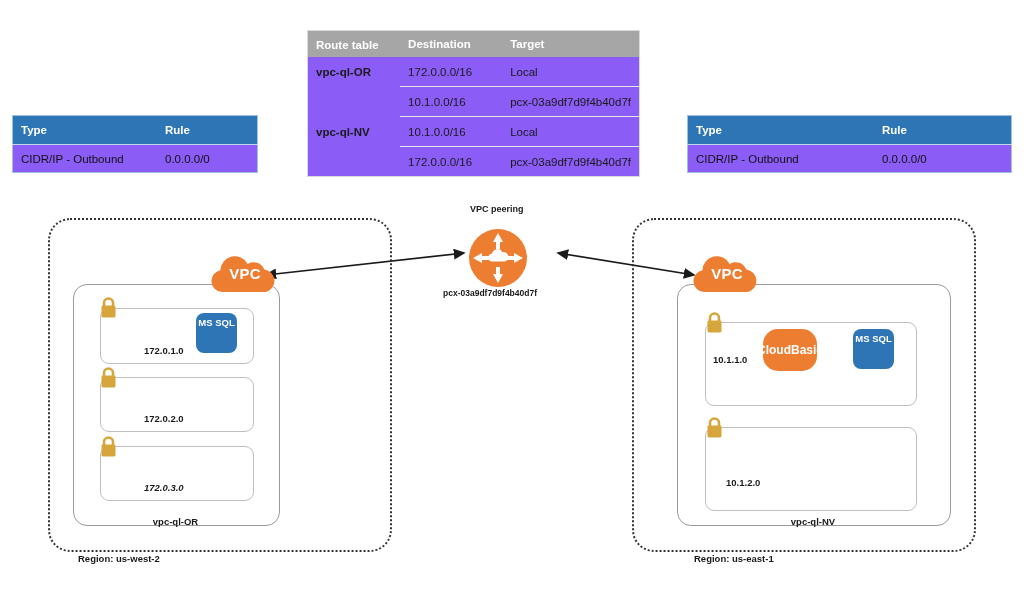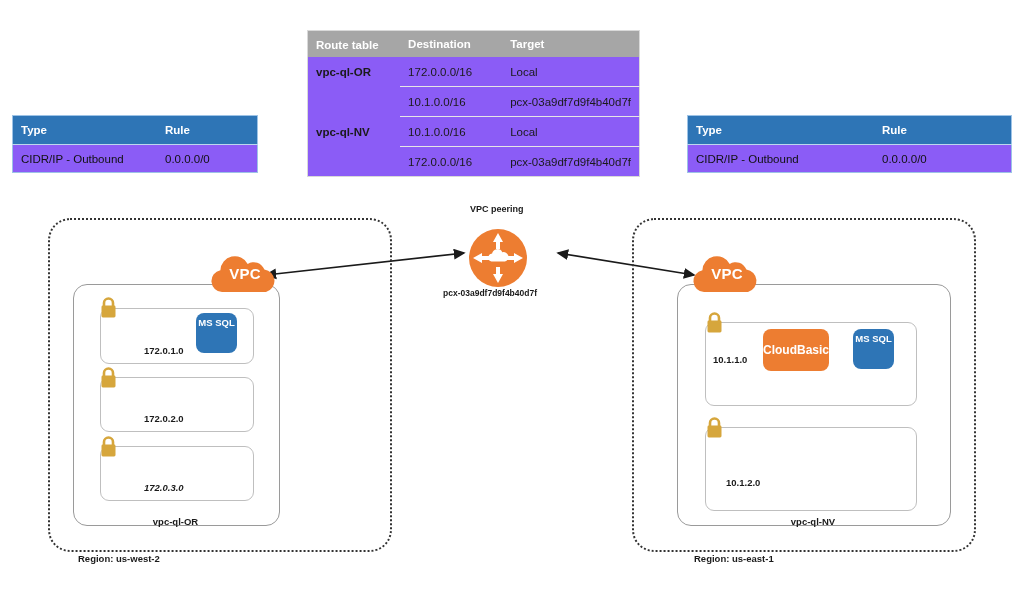--- a/index.html
+++ b/index.html
@@ -356,21 +356,21 @@
 </div>
 
 <div class="subnet" style="left:705px; top:322px; width:210px; height:82px;"></div>
 <div class="lock" style="left:705px; top:311px;">
   <svg viewBox="0 0 19 23" width="19" height="23">
     <path d="M5,10 L5,7 a4.5,4.5 0 0,1 9,0 L14,10" fill="none" stroke="#D6A63C" stroke-width="2.6"></path>
     <rect x="2.5" y="9.5" width="14" height="12" rx="1.4" fill="#D6A63C"></rect>
   </svg>
 </div>
 <div class="subnet-label" style="left:713px; top:354px;">10.1.1.0</div>
-<div class="app-box app-cloudbasic" style="left:763px; top:329px; width:66px; height:42px;">CloudBasic</div>
+<div class="app-box app-cloudbasic" style="left:763px; top:329px; width:54px; height:42px;border-radius:15px;">CloudBasic</div>
 <div class="app-box app-mssql" style="left:853px; top:329px; width:41px; height:40px;">MS SQL</div>
 
 <div class="subnet" style="left:705px; top:427px; width:210px; height:82px;"></div>
 <div class="lock" style="left:705px; top:416px;">
   <svg viewBox="0 0 19 23" width="19" height="23">
     <path d="M5,10 L5,7 a4.5,4.5 0 0,1 9,0 L14,10" fill="none" stroke="#D6A63C" stroke-width="2.6"></path>
     <rect x="2.5" y="9.5" width="14" height="12" rx="1.4" fill="#D6A63C"></rect>
   </svg>
 </div>
 <div class="subnet-label" style="left:726px; top:477px;">10.1.2.0</div>

